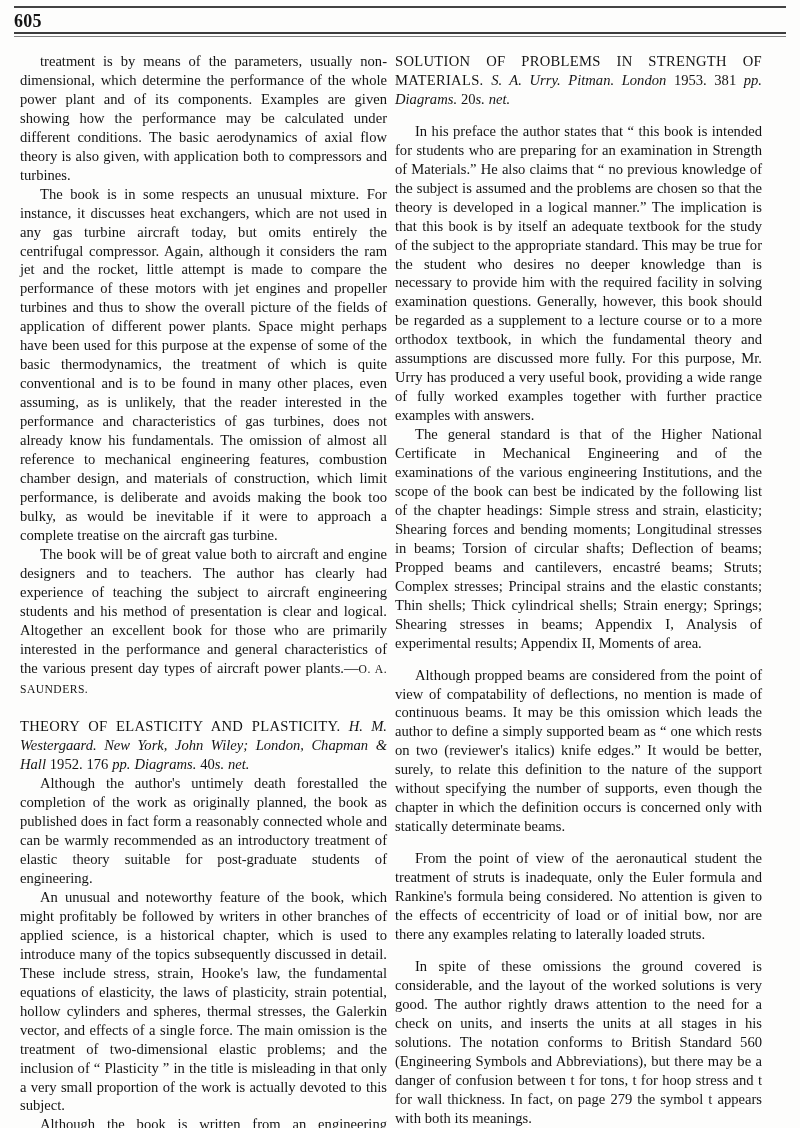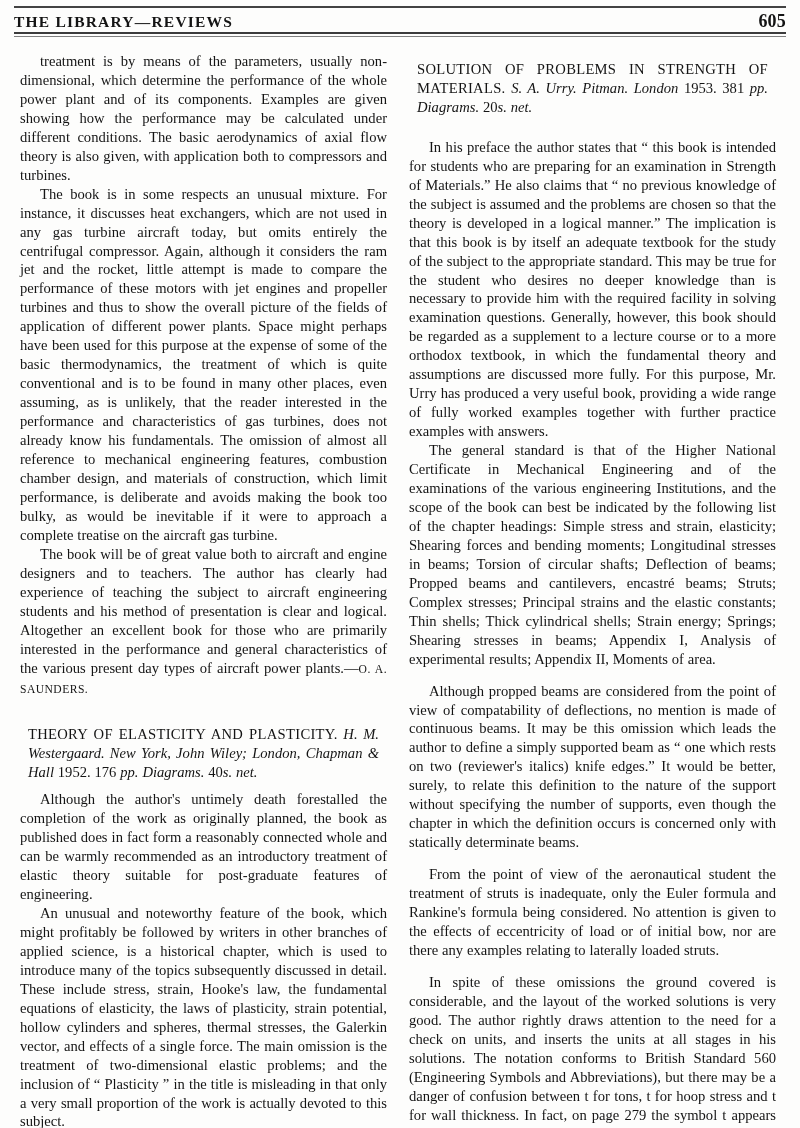--- a/index.html
+++ b/index.html
@@ -65,41 +65,41 @@
   }
 
   
   .columns {
     position: absolute;
     top: 52px;
     left: 20px;
     right: 16px;
     bottom: 10px;
     display: flex;
-    gap: 22px;
+    gap: 8px;
   }
   .col {
     width: 367px;
     flex: 0 0 367px;
   }
 
   p.para {
     margin: 0;
     text-align: justify;
     text-justify: inter-word;
     font-size: 14.6px;
     line-height: 18.95px;
     text-indent: 20px;
     hyphens: none;
     word-spacing: 0.2px;
   }
 
   
   .entry-head {
-    margin: 8px;
+    margin: 0;
     text-align: justify;
     font-size: 14.6px;
     line-height: 18.95px;
     text-indent: 0;
     word-spacing: 0.2px;
   }
   .entry-head .title-caps {
     text-transform: none;
     letter-spacing: 0.3px;
   }
@@ -124,42 +124,41 @@
   .ital { }
 </style>
 </head>
 <body>
 
 <div class="page">
 
   <div class="running-head">
     <div class="rule-top"></div>
     <div class="head-line">
-      <span class="head-title">THE  LIBRARY—REVIEWS</span>
       <span class="head-folio">605</span>
     </div>
     <div class="rule-bot-thick"></div>
     <div class="rule-bot-thin"></div>
   </div>
 
   <div class="columns">
 
     <div class="col">
 
       <p class="para">treatment is by means of the parameters, usually non-dimensional, which determine the performance of the whole power plant and of its components.  Examples are given showing how the performance may be calculated under different conditions.  The basic aerodynamics of axial flow theory is also given, with application both to compressors and turbines.</p>
 
       <p class="para">The book is in some respects an unusual mixture.  For instance, it discusses heat exchangers, which are not used in any gas turbine aircraft today, but omits entirely the centrifugal compressor.  Again, although it considers the ram jet and the rocket, little attempt is made to compare the performance of these motors with jet engines and propeller turbines and thus to show the overall picture of the fields of application of different power plants.  Space might perhaps have been used for this purpose at the expense of some of the basic thermodynamics, the treatment of which is quite conventional and is to be found in many other places, even assuming, as is unlikely, that the reader interested in the performance and characteristics of gas turbines, does not already know his fundamentals. The omission of almost all reference to mechanical engineering features, combustion chamber design, and materials of construction, which limit performance, is deliberate and avoids making the book too bulky, as would be inevitable if it were to approach a complete treatise on the aircraft gas turbine.</p>
 
       <p class="para"><span>The book will be of great value both to aircraft and engine designers and to teachers.  The author has clearly had experience of teaching the subject to aircraft engineering students and his method of presentation is clear and logical.  Altogether an excellent book for those who are primarily interested in the performance and general characteristics of the various present day types of aircraft power plants.</span><span class="sig-lead">—</span><span class="sig">O. A. SAUNDERS.</span></p>
 
       <div class="gap-before-entry"></div>
 
       <p class="entry-head"><span class="title-caps">THEORY OF ELASTICITY AND PLASTICITY.</span><span class="bib"> </span><span class="bib">H. M. Westergaard.</span><span class="bib"> </span><span class="bib">New York, John Wiley; London, Chapman &amp; Hall</span><span class="roman"> </span><span class="roman">1952.</span><span class="roman"> </span><span class="roman">176</span><span class="bib"> </span><span class="bib">pp.</span><span class="bib"> </span><span class="bib">Diagrams.</span><span class="roman"> </span><span class="roman">40</span><span class="bib">s. net.</span></p>
 
-      <p class="para">Although the author's untimely death forestalled the completion of the work as originally planned, the book as published does in fact form a reasonably connected whole and can be warmly recommended as an introductory treatment of elastic theory suitable for post-graduate features of engineering.</p>
+      <p class="para">Although the author's untimely death forestalled the completion of the work as originally planned, the book as published does in fact form a reasonably connected whole and can be warmly recommended as an introductory treatment of elastic theory suitable for post-graduate students of engineering.</p>
 
       <p class="para">An unusual and noteworthy feature of the book, which might profitably be followed by writers in other branches of applied science, is a historical chapter, which is used to introduce many of the topics subsequently discussed in detail.  These include stress, strain, Hooke's law, the fundamental equations of elasticity, the laws of plasticity, strain potential, hollow cylinders and spheres, thermal stresses, the Galerkin vector, and effects of a single force. The main omission is the treatment of two-dimensional elastic problems; and the inclusion of “ Plasticity ” in the title is misleading in that only a very small proportion of the work is actually devoted to this subject.</p>
 
       <p class="para">Although the book is written from an engineering standpoint and is intended for the use of research students working in the fields of mechanical or civil engineering, the treatment of the subject, which involves at least as much mathematics as the average engineering research student has at his disposal, will also be of interest to applied mathematicians working on elastic problems.</p>
 
     </div>
 
     <div class="col">
 
       <p class="entry-head"><span class="title-caps">SOLUTION OF PROBLEMS IN STRENGTH OF MATERIALS.</span><span class="bib"> </span><span class="bib">S. A. Urry.</span><span class="bib"> </span><span class="bib">Pitman.</span><span class="bib"> </span><span class="bib">London</span><span class="roman"> </span><span class="roman">1953.</span><span class="roman"> </span><span class="roman">381</span><span class="bib"> </span><span class="bib">pp.</span><span class="bib"> </span><span class="bib">Diagrams.</span><span class="roman"> </span><span class="roman">20</span><span class="bib">s. net.</span></p>

